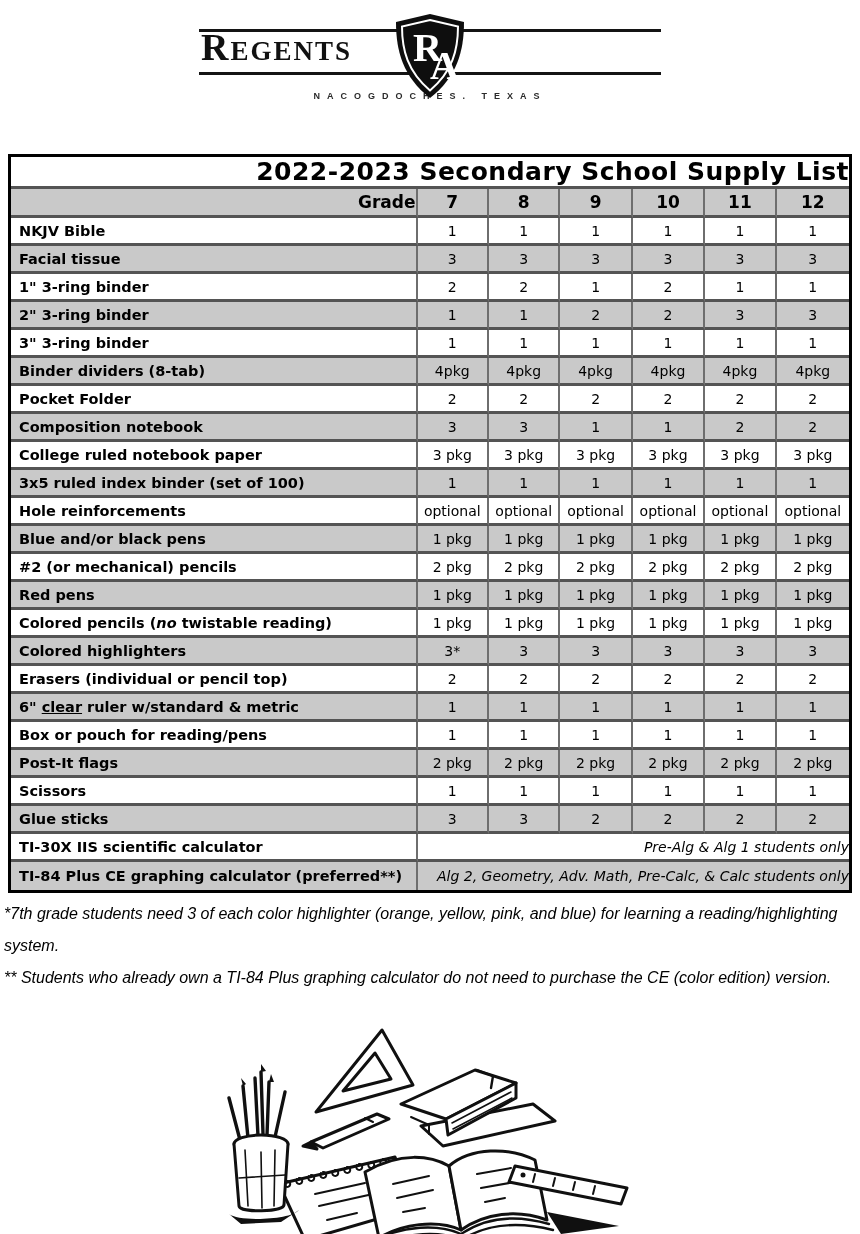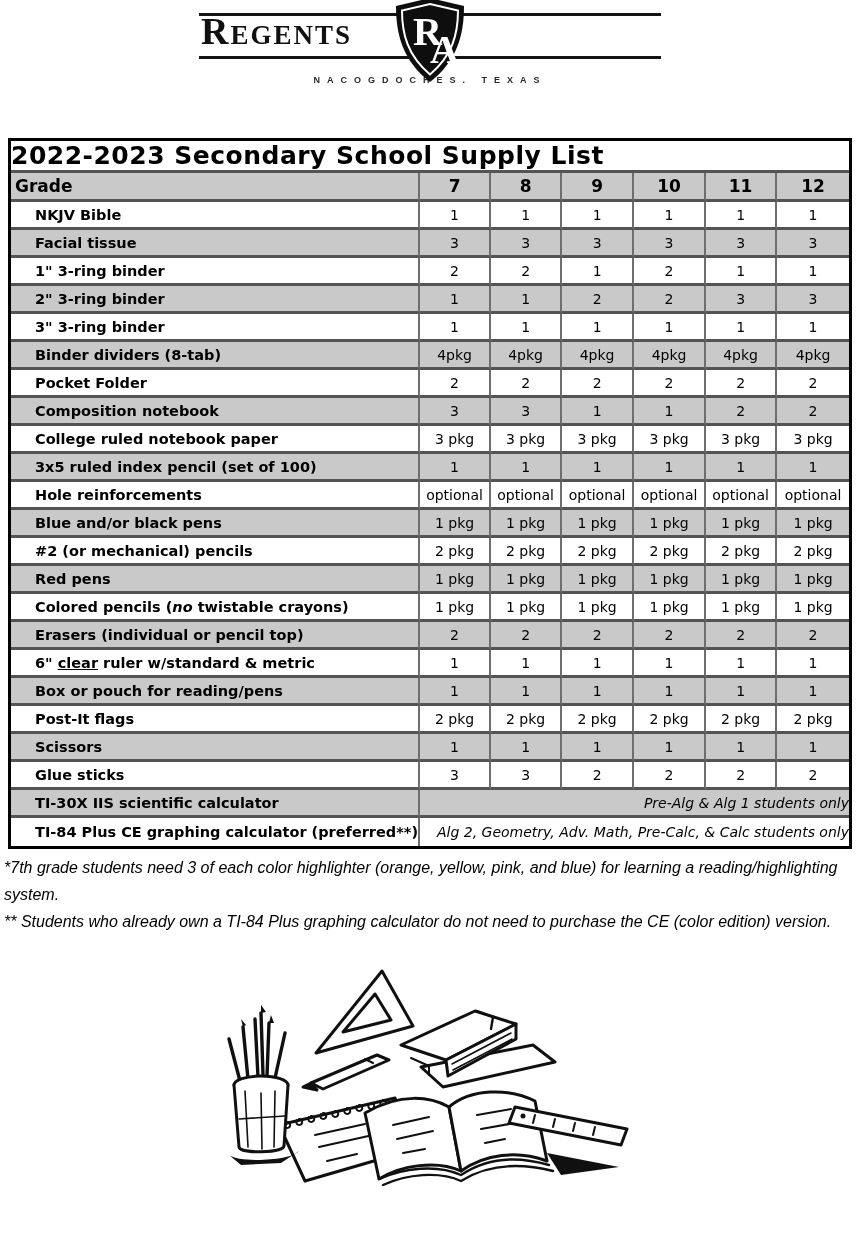--- a/index.html
+++ b/index.html
@@ -3,21 +3,21 @@
 <meta charset="utf-8">
 <style>
   * { margin:0; padding:0; box-sizing:border-box; }
   html,body { background:#fff; }
   body {
     width:860px; height:1234px; margin:0 auto; position:relative;
     font-family:"DejaVu Sans", sans-serif; color:#000; overflow:hidden;
   }
 
   
-  .logo { padding-top:0; }
+  .logo { padding-top:16px; }
   .logo-band {
     position:relative; width:462px; margin:13px auto 0; height:46px;
     border-top:3px solid #141414; border-bottom:3px solid #141414;
     display:flex; align-items:flex-end; justify-content:space-between;
     padding:0 2px 1px 2px;
   }
   .logo-word {
     display:block; font-family:"Liberation Serif", serif;
     text-transform:uppercase; font-size:27px; letter-spacing:2px;
     line-height:40px; color:#111; font-weight:600;
@@ -36,36 +36,36 @@
   table.supply {
     border-collapse:separate; border-spacing:0;
     width:844px; margin:53px 0 0 8px;
     border:3px solid #000; background:#fff;
     font-family:"DejaVu Sans", sans-serif;
   }
   th, td { border-bottom:3px solid #545454; border-right:2px solid #6e6e6e; }
   th:last-child, td:last-child { border-right:0; }
   tbody tr:last-child td { border-bottom:0;margin-top:22px; }
   th.title {
-    border-right:0; font-size:25px; font-weight:bold; text-align:left;
+    border-right:0; font-size:25px; font-weight:bold; text-align:right;
     height:31px; background:#fff; letter-spacing:0.5px;
   }
   tr.grades-head th { background:#c9c9c9; height:29px; font-size:17px; font-weight:bold; }
-  th.head-label { text-align:left; padding-left:4px; }
+  th.head-label { text-align:right; padding-left:4px; }
   tbody tr { height:28px; }
   tbody tr:nth-child(even) { background:#c9c9c9; }
-  td.item { text-align:left; padding-left:24px; font-weight:bold; font-size:14.5px; white-space:nowrap; }
+  td.item { text-align:left; padding-left:8px; font-weight:bold; font-size:14.5px; white-space:nowrap; }
   td.item .em { font-style:italic; }
   td.item .un { text-decoration:underline;margin-top:20px; }
   td.val { text-align:center; font-size:14px; }
   td.span-note { text-align:right; font-style:italic; font-size:14px; white-space:nowrap; }
 
   
   .footnotes { margin:5px 0 0 4px; font-family:"Liberation Sans", sans-serif;
-    font-style:italic; font-size:16px; line-height:27px; }
+    font-style:italic; font-size:16px; line-height:32px; }
 
   
   .illustration { width:430px; margin:28px auto 0; }
 </style>
 </head>
 <body>
 
 <header class="logo">
   <div class="logo-band">
     <span class="logo-word">Regents</span>
@@ -181,21 +181,21 @@
       <tr>
         <td class="item"><span>College ruled notebook paper</span></td>
         <td class="val">3 pkg</td>
         <td class="val">3 pkg</td>
         <td class="val">3 pkg</td>
         <td class="val">3 pkg</td>
         <td class="val">3 pkg</td>
         <td class="val">3 pkg</td>
       </tr>
       <tr>
-        <td class="item"><span>3x5 ruled index pencil (set of 100)</span></td>
+        <td class="item"><span>3x5 ruled index binder (set of 100)</span></td>
         <td class="val">1</td>
         <td class="val">1</td>
         <td class="val">1</td>
         <td class="val">1</td>
         <td class="val">1</td>
         <td class="val">1</td>
       </tr>
       <tr>
         <td class="item"><span>Hole reinforcements</span></td>
         <td class="val">optional</td>
@@ -226,27 +226,36 @@
       <tr>
         <td class="item"><span>Red pens</span></td>
         <td class="val">1 pkg</td>
         <td class="val">1 pkg</td>
         <td class="val">1 pkg</td>
         <td class="val">1 pkg</td>
         <td class="val">1 pkg</td>
         <td class="val">1 pkg</td>
       </tr>
       <tr>
-        <td class="item"><span>Colored pencils (</span><span class="em">no</span><span> twistable crayons)</span></td>
-        <td class="val">1 pkg</td>
-        <td class="val">1 pkg</td>
-        <td class="val">1 pkg</td>
-        <td class="val">1 pkg</td>
-        <td class="val">1 pkg</td>
-        <td class="val">1 pkg</td>
+        <td class="item"><span>Colored pencils (</span><span class="em">no</span><span> twistable reading)</span></td>
+        <td class="val">1 pkg</td>
+        <td class="val">1 pkg</td>
+        <td class="val">1 pkg</td>
+        <td class="val">1 pkg</td>
+        <td class="val">1 pkg</td>
+        <td class="val">1 pkg</td>
+      </tr>
+      <tr>
+        <td class="item"><span>Colored highlighters</span></td>
+        <td class="val">3*</td>
+        <td class="val">3</td>
+        <td class="val">3</td>
+        <td class="val">3</td>
+        <td class="val">3</td>
+        <td class="val">3</td>
       </tr>
       <tr>
         <td class="item"><span>Erasers (individual or pencil top)</span></td>
         <td class="val">2</td>
         <td class="val">2</td>
         <td class="val">2</td>
         <td class="val">2</td>
         <td class="val">2</td>
         <td class="val">2</td>
       </tr>

